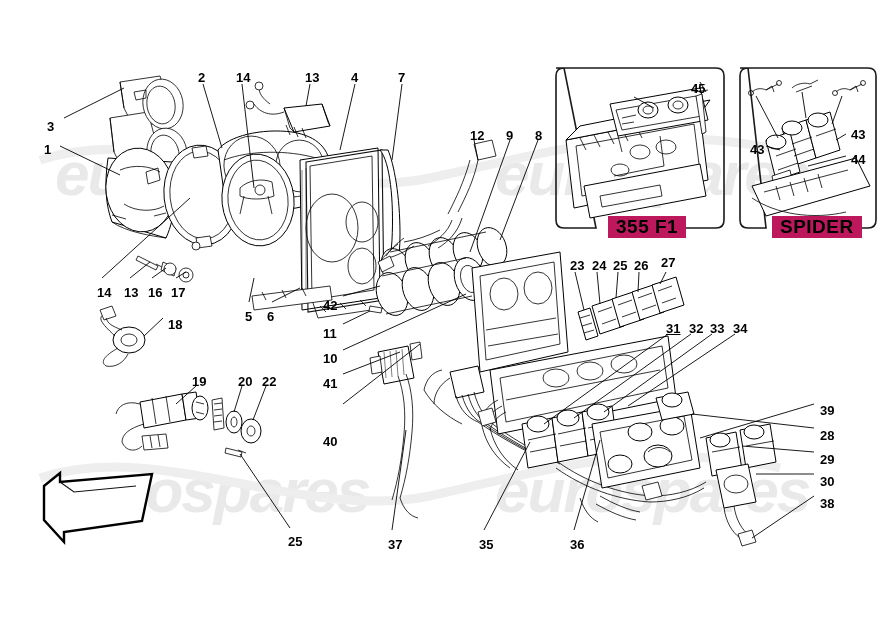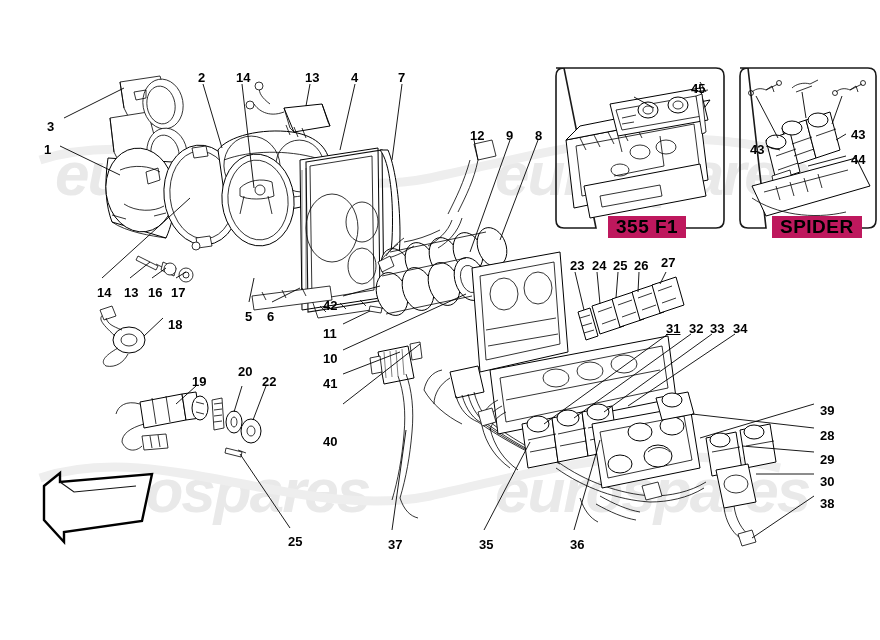--- a/index.html
+++ b/index.html
@@ -470,21 +470,21 @@
       <div class="cal" style="left: 171px; top: 286px;">17</div>
       <div class="cal" style="left: 168px; top: 318px;">18</div>
       <div class="cal" style="left: 245px; top: 310px;">5</div>
       <div class="cal" style="left: 267px; top: 310px;">6</div>
       <div class="cal" style="left: 323px; top: 299px;">42</div>
       <div class="cal" style="left: 323px; top: 327px;">11</div>
       <div class="cal" style="left: 323px; top: 352px;">10</div>
       <div class="cal" style="left: 323px; top: 377px;">41</div>
       <div class="cal" style="left: 323px; top: 407px; margin-top: 28px;">40</div>
       <div class="cal" style="left: 192px; top: 375px;">19</div>
-      <div class="cal" style="left: 238px; top: 365px;">20</div>
+      <div class="cal" style="left: 238px; top: 375px;">20</div>
       <div class="cal" style="left: 262px; top: 375px;">22</div>
       <div class="cal" style="left: 288px; top: 535px;">25</div>
       <div class="cal" style="left: 570px; top: 259px; text-align: right;">23</div>
       <div class="cal" style="left: 592px; top: 259px;">24</div>
       <div class="cal" style="left: 613px; top: 259px;">25</div>
       <div class="cal" style="left: 634px; top: 259px;">26</div>
       <div class="cal" style="left: 661px; top: 256px;">27</div>
       <div class="cal" style="left: 666px; top: 322px; text-decoration: underline;">31</div>
       <div class="cal" style="left: 689px; top: 322px;">32</div>
       <div class="cal" style="left: 710px; top: 322px;">33</div>

